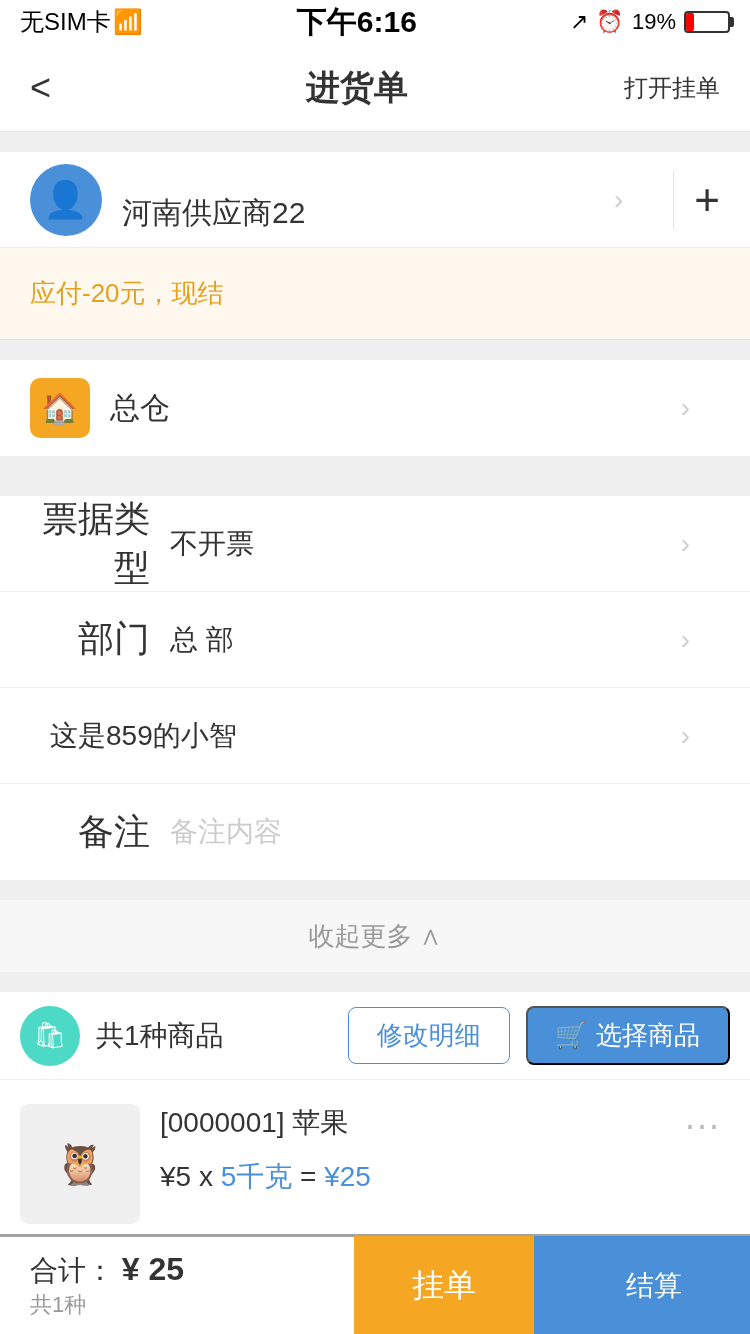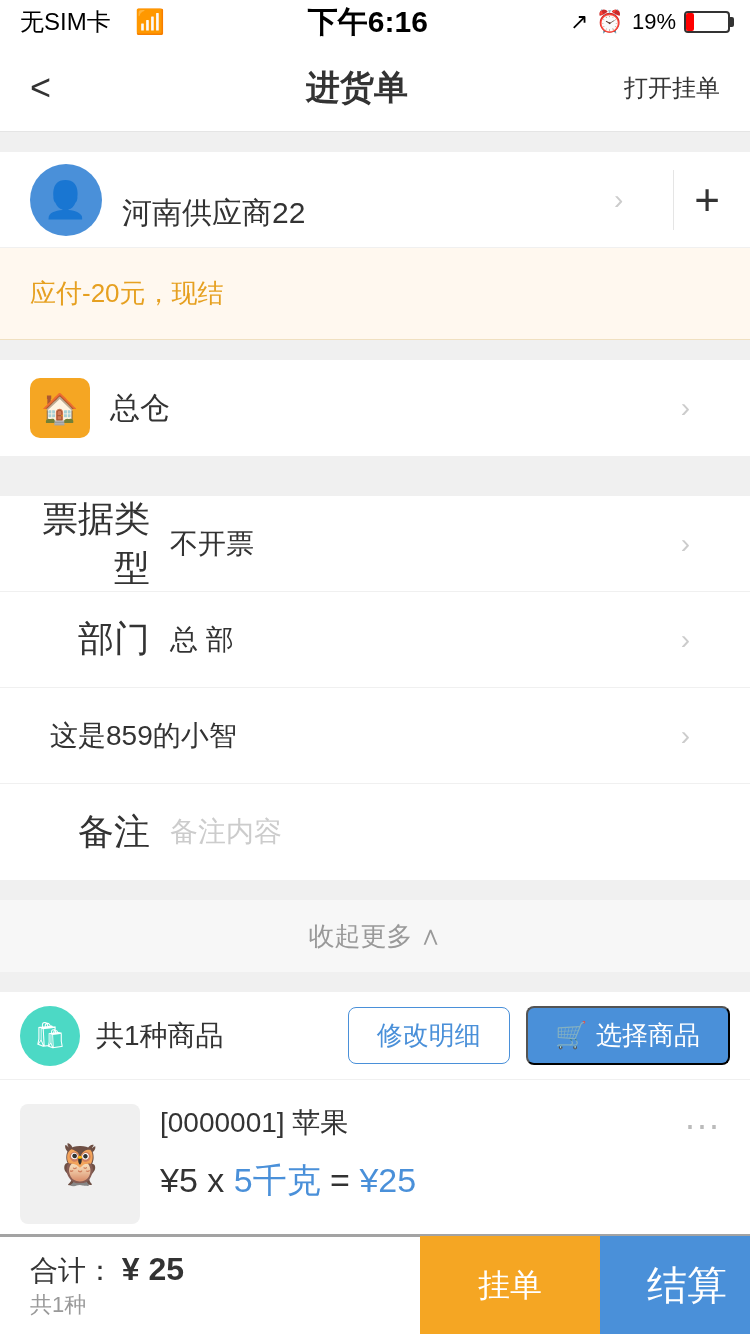--- a/index.html
+++ b/index.html
@@ -18,21 +18,21 @@
       width: 750px;
       height: 44px;
       background: #fff;
       display: flex;
       align-items: center;
       justify-content: space-between;
       padding: 0 20px;
       font-size: 24px;
       color: #000;
     }
-    .status-bar-left { display: flex; align-items: center; gap: 25px; }
+    .status-bar-left { display: flex; align-items: center; gap: 3px; }
     .status-bar-center { font-size: 30px; font-weight: 600; }
     .status-bar-right { display: flex; align-items: center; gap: 8px; font-size: 22px; }
     .battery {
       width: 46px; height: 22px;
       border: 2px solid #333;
       border-radius: 4px;
       position: relative;
       display: flex; align-items: center;
     }
     .battery::after {
@@ -271,21 +271,21 @@
       color: #bbb;
       font-size: 50px;
     }
     .product-info { flex: 1; }
     .product-name {
       font-size: 28px;
       color: #333;
       margin-bottom: 16px;
     }
     .product-price {
-      font-size: 34px;
+      font-size: 28px;
       color: #333;
     }
     .product-price .highlight {
       color: #4a90d9;
     }
     .product-more {
       color: #bbb;
       font-size: 36px;
       cursor: pointer;
       padding: 0 10px;
@@ -321,25 +321,25 @@
       background: #f5a623;
       color: #fff;
       font-size: 32px;
       display: flex;
       align-items: center;
       justify-content: center;
       cursor: pointer;
       flex-shrink: 0;
     }
     .btn-checkout {
-      width: 150px;
+      width: 216px;
       height: 100px;
       background: #4a90d9;
       color: #fff;
-      font-size: 40px;
+      font-size: 28px;
       display: flex;
       align-items: center;
       justify-content: center;
       cursor: pointer;
       flex-shrink: 0;
       padding-left: 24px;
     }
   </style>
 </head>
 <body>

